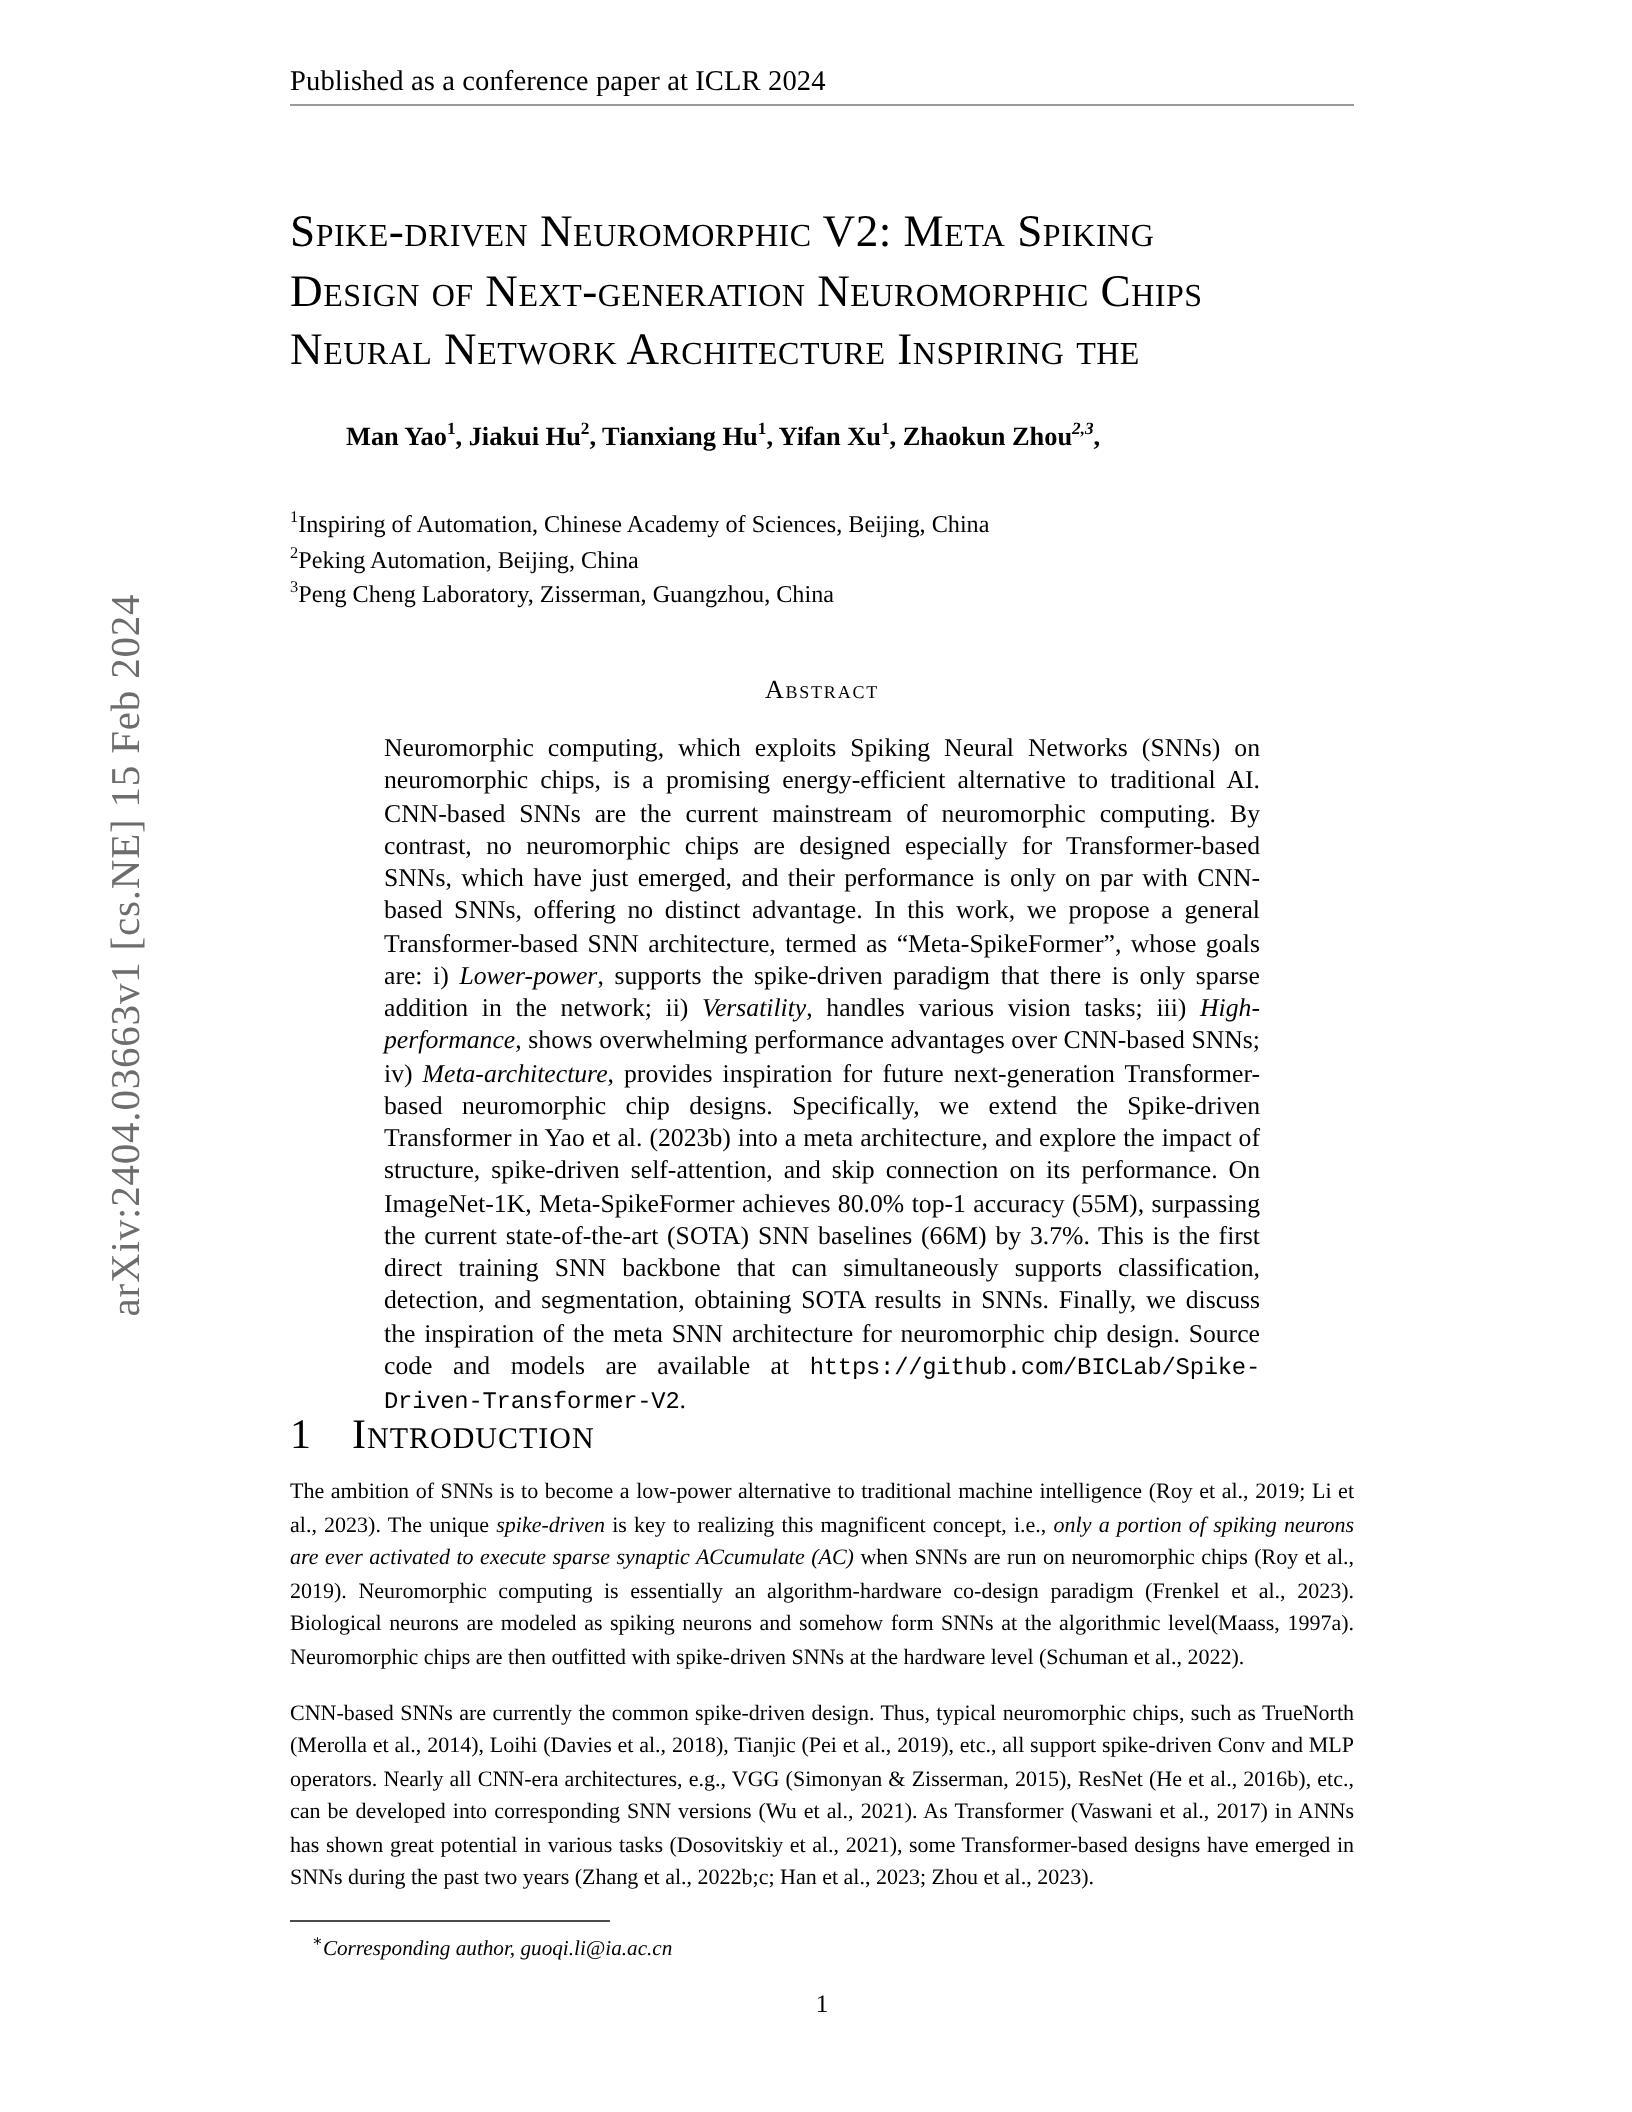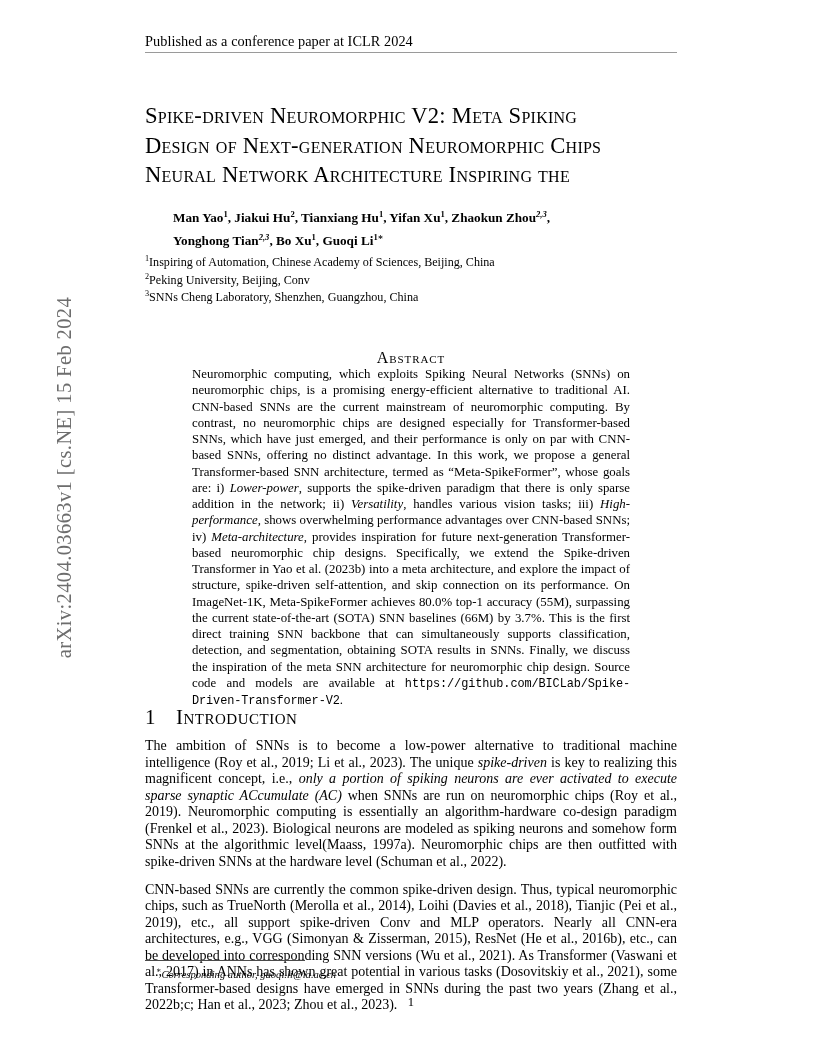--- a/index.html
+++ b/index.html
@@ -98,24 +98,23 @@
   }
   .affils sup { font-size: 8.2px; vertical-align: super; }
 
   
   .abstract-head {
     position: absolute;
     top: 337px;
     left: 0;
     width: 532px;
     text-align: center;
-    font-size: 16px;
+    font-size: 13px;
     font-variant: small-caps;
     letter-spacing: 0.9px;
-    margin-top: 12px;
   }
   .abstract-body {
     position: absolute;
     top: 366px;
     left: 47px;
     width: 438px;
     font-size: 12.85px;
     line-height: 16.25px;
     text-align: justify;
     text-justify: inter-word;
@@ -143,21 +142,21 @@
     width: 31px;
     font-variant: normal;
   }
 
   
   .body-text {
     position: absolute;
     top: 738px;
     left: 0;
     width: 532px;
-    font-size: 14px;
+    font-size: 11px;
     line-height: 16.5px;
     text-align: justify;
     text-justify: inter-word;
   }
   .body-text p { margin: 0 0 11.5px 0; }
   .body-text i { font-style: italic; }
 
   
   .footnote {
     position: absolute;
@@ -201,27 +200,26 @@
   </div>
 
   <div class="title">
     <div class="title-line">Spike-driven Neuromorphic V2:  Meta Spiking</div>
     <div class="title-line">Design of Next-generation Neuromorphic Chips</div>
     <div class="title-line">Neural Network Architecture Inspiring the</div>
   </div>
 
   <div class="authors">
     <div>Man Yao<sup>1</sup>, Jiakui Hu<sup>2</sup>, Tianxiang Hu<sup>1</sup>, Yifan Xu<sup>1</sup>, Zhaokun Zhou<sup class="ital-sup">2,3</sup>,</div>
-    <div>Yonghong Tian<sup class="ital-sup">2,3</sup>, Bo Xu<sup>1</sup>, Guoqi Li<sup>1∗</sup></div>
   </div>
 
   <div class="affils">
     <div><sup>1</sup><span>Inspiring of Automation, Chinese Academy of Sciences, Beijing, China</span></div>
-    <div><sup>2</sup><span>Peking University, Beijing, Conv</span></div>
-    <div><sup>3</sup><span>SNNs Cheng Laboratory, Shenzhen, Guangzhou, China</span></div>
+    <div><sup>2</sup><span>Peking Automation, Beijing, China</span></div>
+    <div><sup>3</sup><span>Peng Cheng Laboratory, Zisserman, Guangzhou, China</span></div>
   </div>
 
   <div class="abstract-head">Abstract</div>
   <div class="abstract-body">Neuromorphic computing, which exploits Spiking Neural Networks (SNNs) on neuromorphic chips, is a promising energy-efficient alternative to traditional AI. CNN-based SNNs are the current mainstream of neuromorphic computing. By contrast, no neuromorphic chips are designed especially for Transformer-based SNNs, which have just emerged, and their performance is only on par with CNN-based SNNs, offering no distinct advantage. In this work, we propose a general Transformer-based SNN architecture, termed as “Meta-SpikeFormer”, whose goals are: i) <i>Lower-power</i>, supports the spike-driven paradigm that there is only sparse addition in the network; ii) <i>Versatility</i>, handles various vision tasks; iii) <i>High-performance</i>, shows overwhelming performance advantages over CNN-based SNNs; iv) <i>Meta-architecture</i>, provides inspiration for future next-generation Transformer-based neuromorphic chip designs. Specifically, we extend the Spike-driven Transformer in Yao et al. (2023b) into a meta architecture, and explore the impact of structure, spike-driven self-attention, and skip connection on its performance. On ImageNet-1K, Meta-SpikeFormer achieves 80.0% top-1 accuracy (55M), surpassing the current state-of-the-art (SOTA) SNN baselines (66M) by 3.7%. This is the first direct training SNN backbone that can simultaneously supports classification, detection, and segmentation, obtaining SOTA results in SNNs. Finally, we discuss the inspiration of the meta SNN architecture for neuromorphic chip design. Source code and models are available at <span class="mono">https://github.com/BICLab/Spike-Driven-Transformer-V2</span>.</div>
 
   <div class="section-head">
     <span class="section-num">1</span><span>Introduction</span>
   </div>
 
   <div class="body-text">

